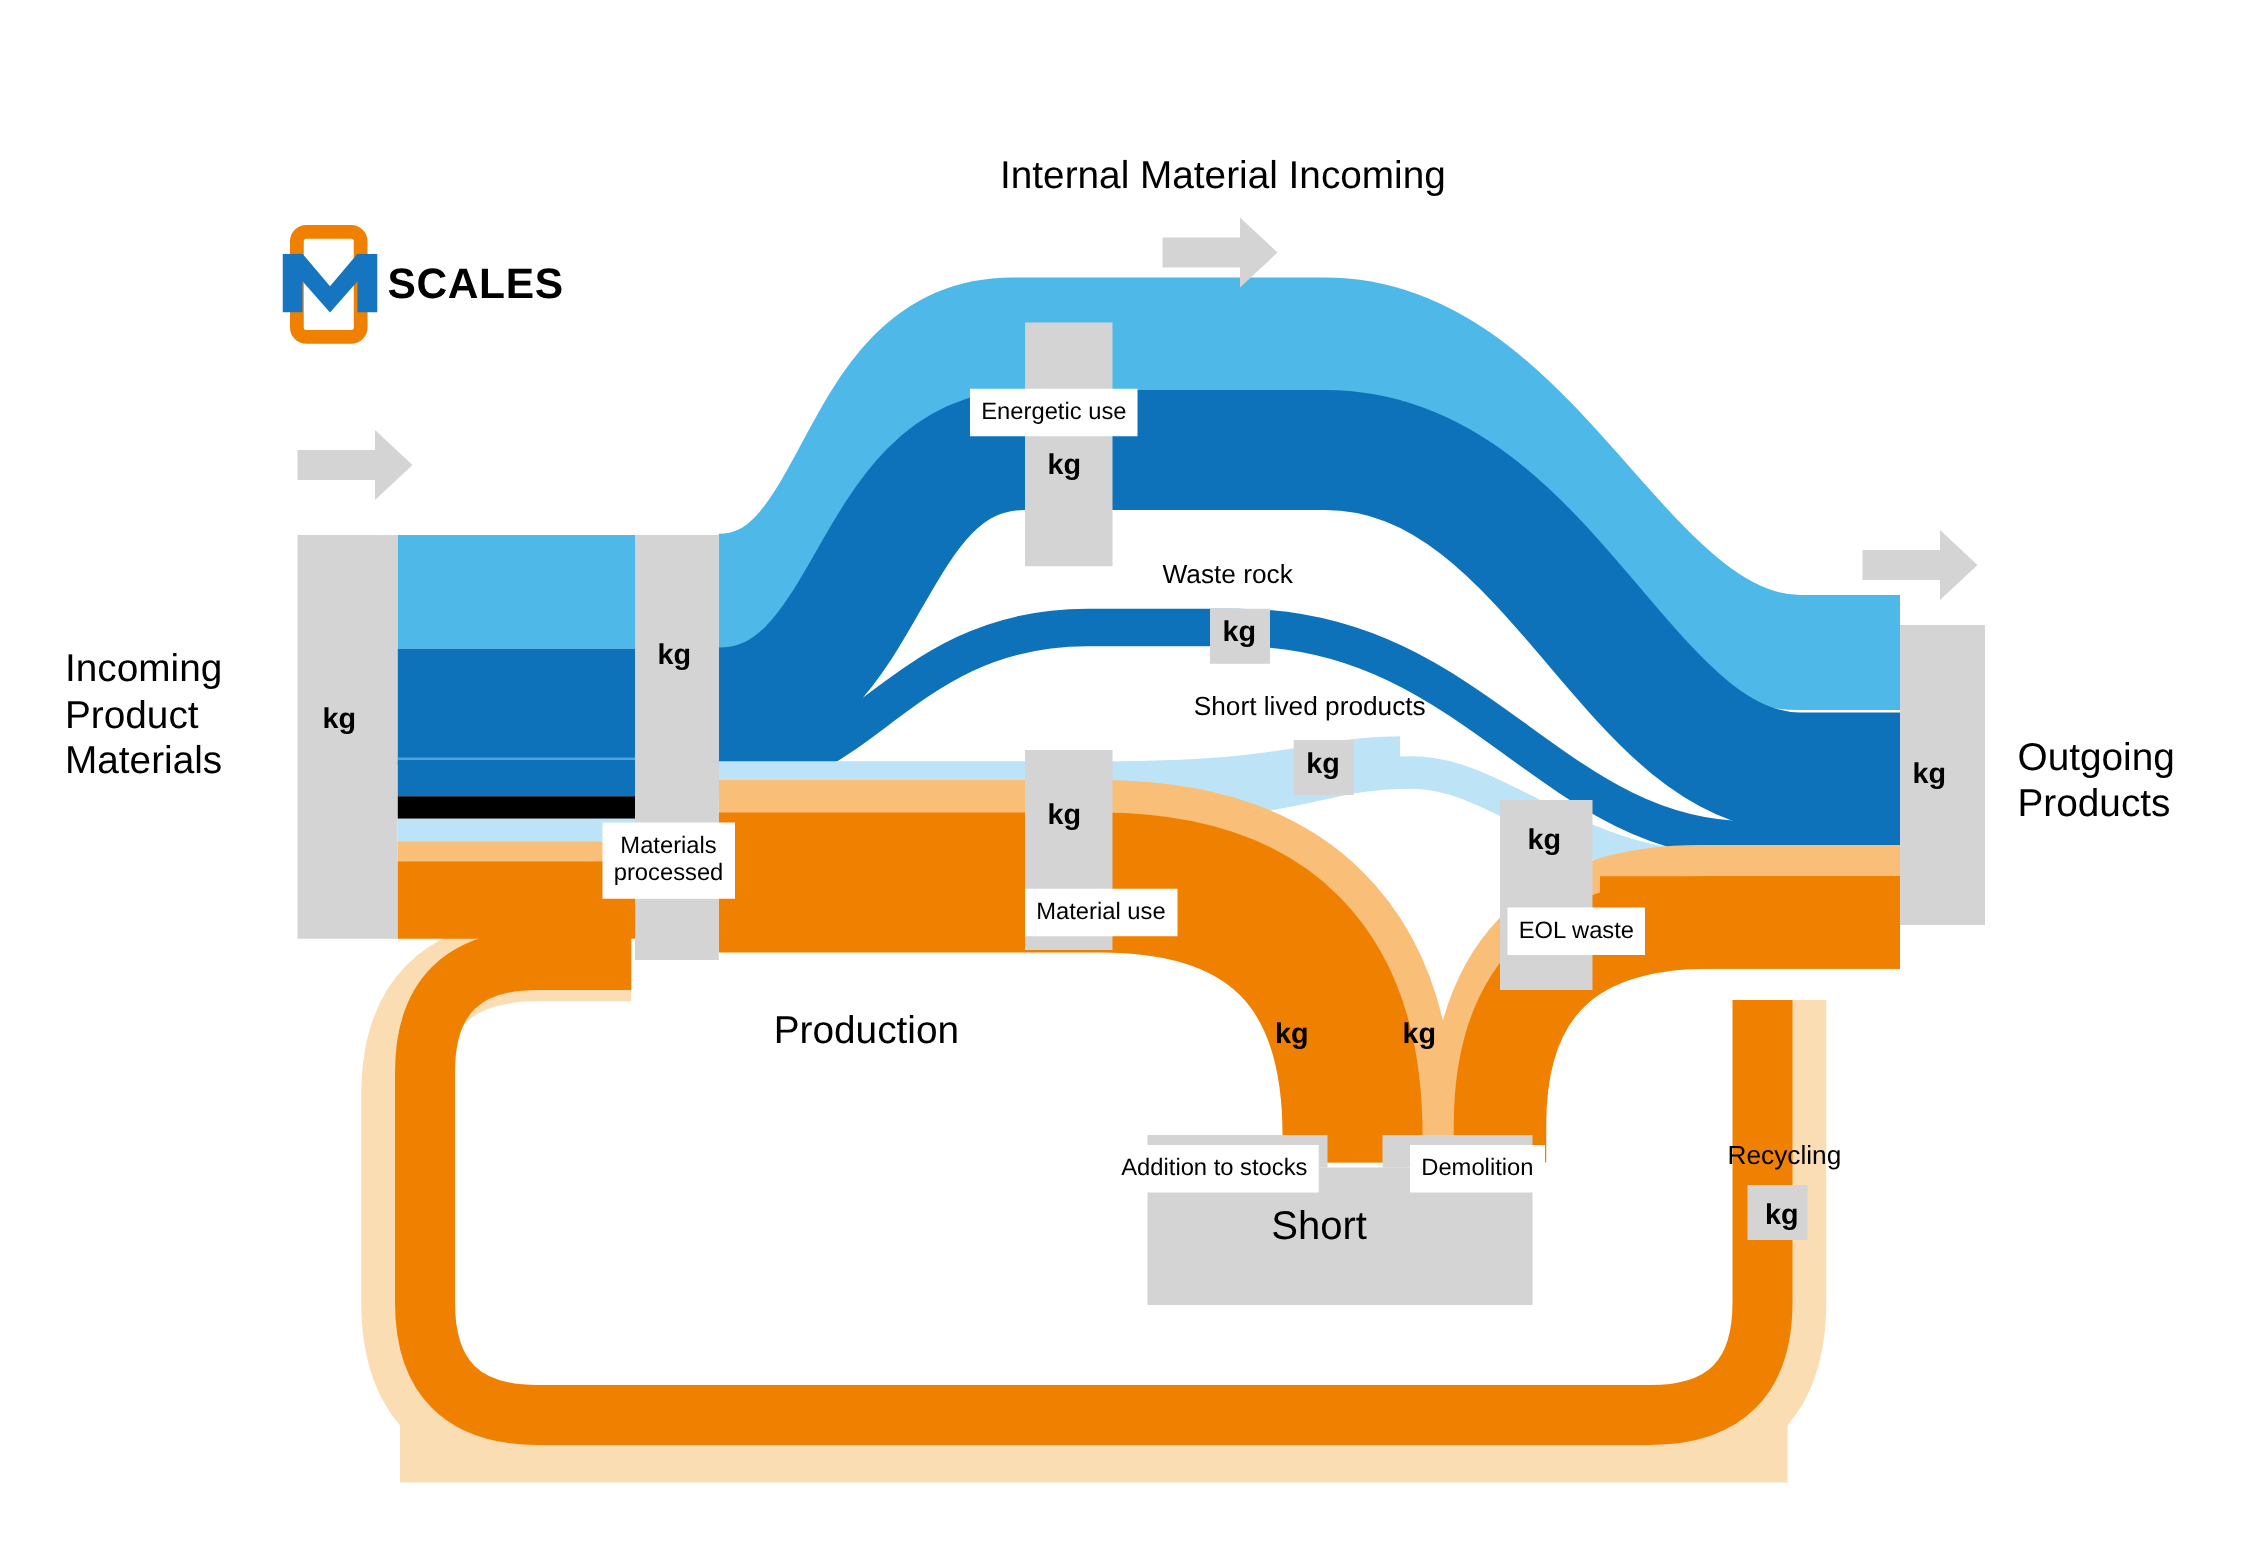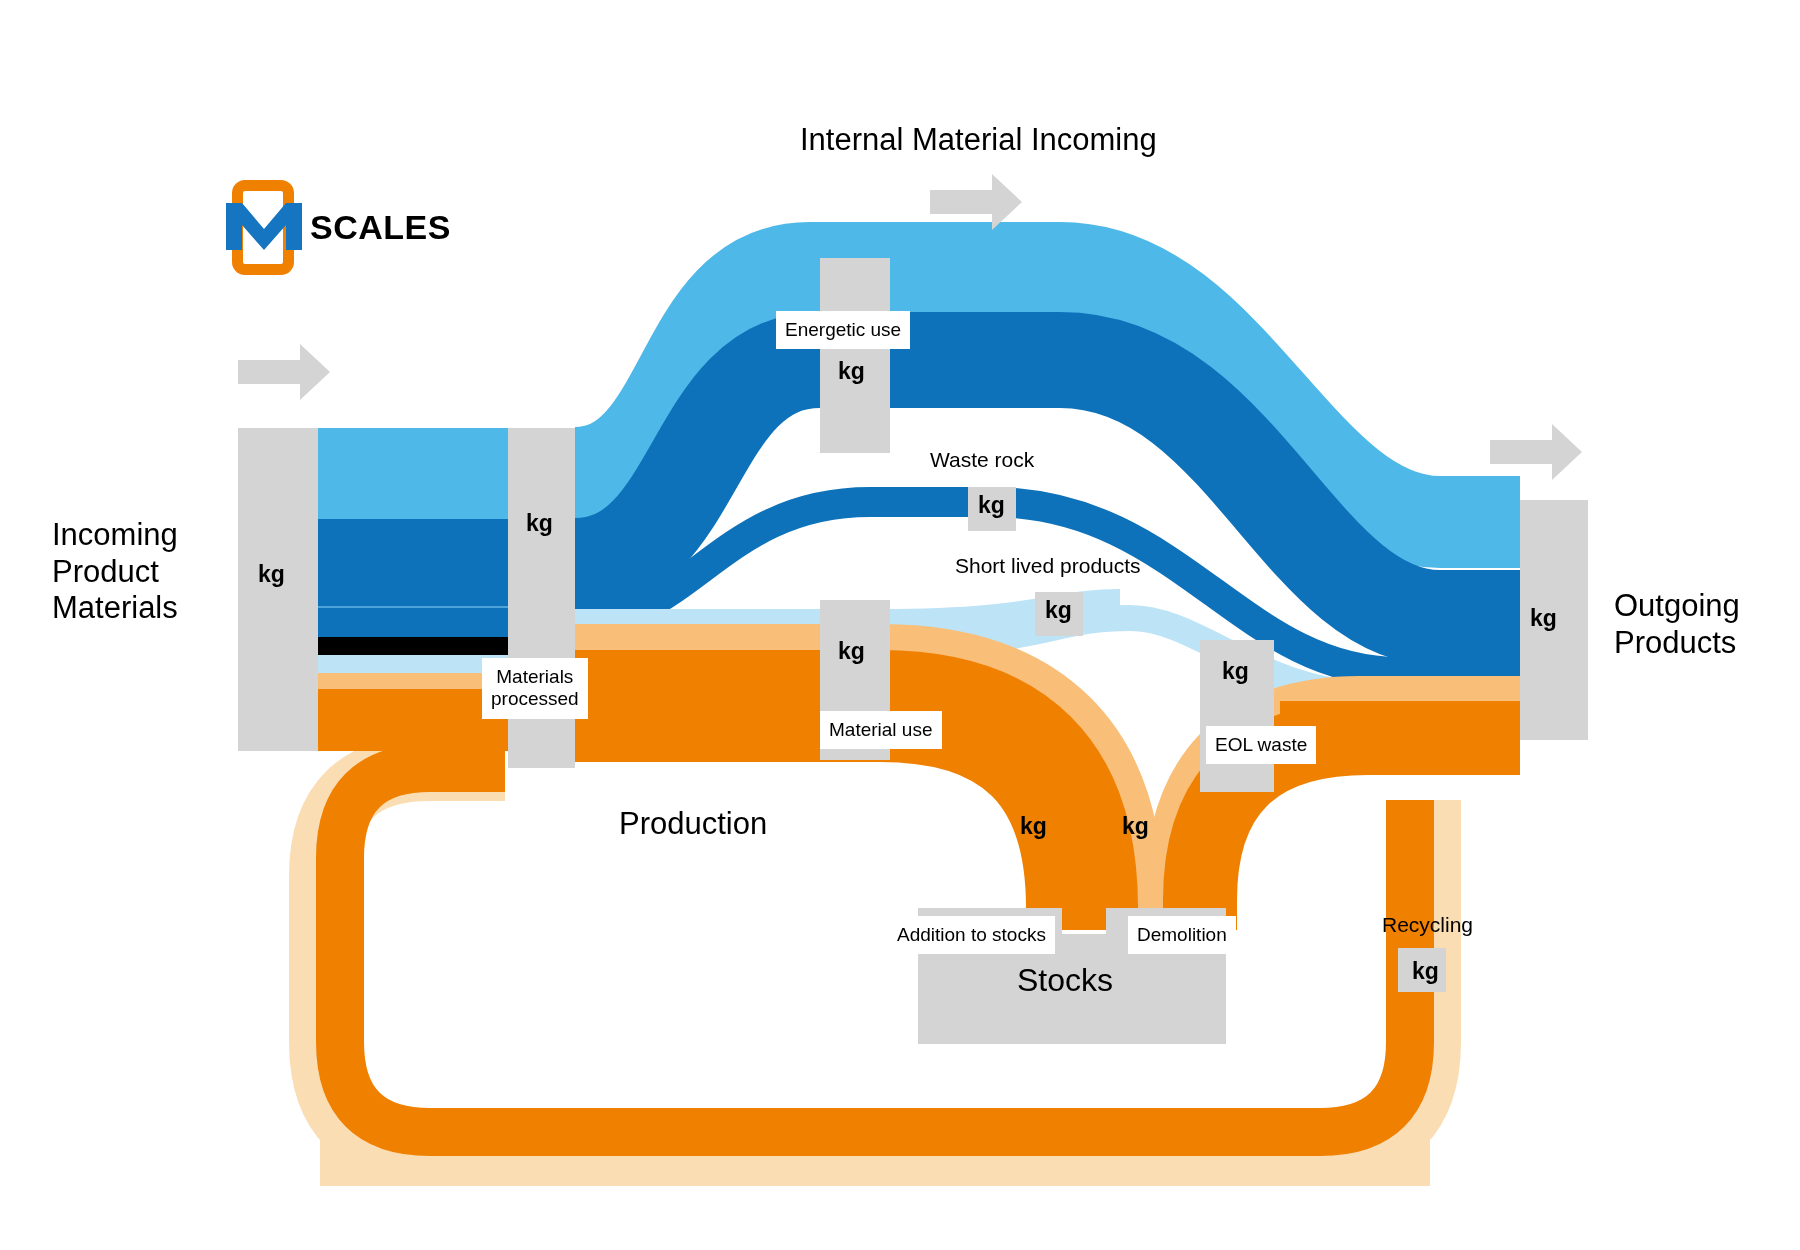--- a/index.html
+++ b/index.html
@@ -122,21 +122,21 @@
 
   <div class="txt side-label" style="left:52px;top:517px;text-align:left;">Incoming
 Product
 Materials</div>
 
   <div class="txt side-label" style="left:1614px;top:588px;">Outgoing
 Products</div>
 
   <div class="txt big-label" style="left:595px;top:806px;">Production</div>
 
-  <div class="txt stocks-title" style="left:1017px;top:962px;">Stocks</div>
+  <div class="txt stocks-title" style="left:1017px;top:962px;">Short</div>
 
   <div class="txt node-label" style="left:776px;top:311px;">Energetic use</div>
 
   <div class="txt node-label" style="left:482px;top:658px;text-align:center;">Materials
 processed</div>
 
   <div class="txt node-label" style="left:778px;top:711px;margin-left:42px;">Material use</div>
 
   <div class="txt node-label" style="left:1206px;top:726px;">EOL waste</div>
 

